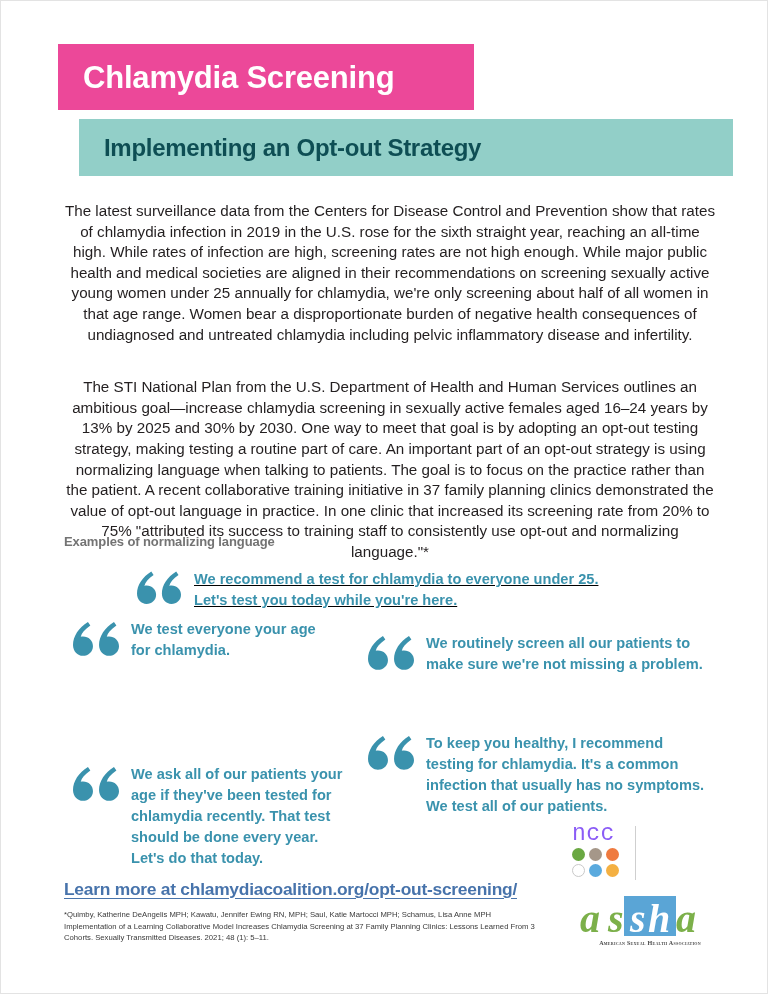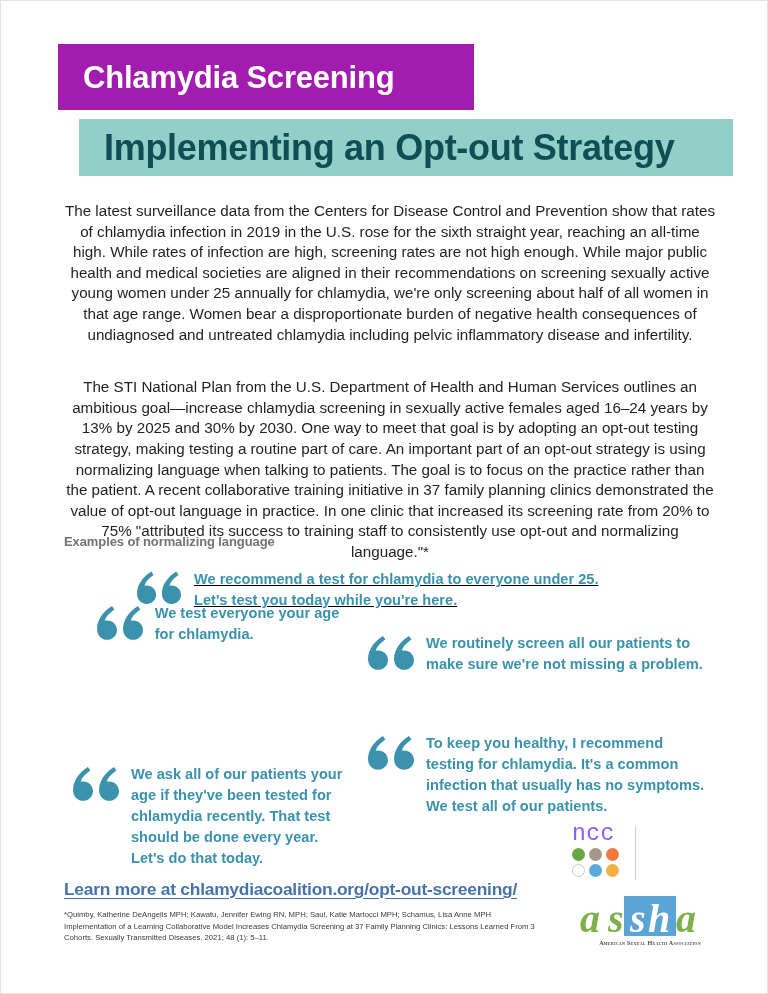--- a/index.html
+++ b/index.html
@@ -22,21 +22,21 @@
     overflow: hidden;
   }
 
   
   .title-bar {
     position: absolute;
     left: 57px;
     top: 43px;
     width: 416px;
     height: 66px;
-    background: #a21caf;
+    background: #ec4899;
     display: flex;
     align-items: center;
     padding-left: 25px;
     box-sizing: border-box;
   }
   .title-bar span {
     color: #ffffff;
     font-size: 31px;
     font-weight: bold;
     letter-spacing: -0.2px;
@@ -49,21 +49,21 @@
     width: 654px;
     height: 57px;
     background: #92cfc8;
     display: flex;
     align-items: center;
     padding-left: 25px;
     box-sizing: border-box;
   }
   .subtitle-bar span {
     color: #0e4e54;
-    font-size: 36px;
+    font-size: 24px;
     font-weight: bold;
     letter-spacing: -0.3px;
     line-height: 1;
   }
 
   
   .body-col {
     position: absolute;
     left: 63px;
     top: 200px;
@@ -107,21 +107,21 @@
     font-size: 14.6px;
     line-height: 21px;
     font-weight: bold;
     color: #3a92ad;
     white-space: pre-line;
   }
 
   .quote-1 { left: 136px; top: 568px; width: 560px; text-decoration: underline; }
   .quote-1 .quote-mark { margin-right: 13px; }
 
-  .quote-2 { left: 72px; top: 602px; width: 290px; justify-content: center; }
+  .quote-2 { left: 72px; top: 618px; width: 290px; }
   .quote-2 .quote-mark { margin-right: 12px; }
 
   .quote-3 { left: 367px; top: 632px; width: 345px; }
   .quote-3 .quote-mark { margin-right: 12px; }
 
   .quote-4 { left: 72px; top: 723px; width: 300px; margin-top: 40px; }
   .quote-4 .quote-mark { margin-right: 12px; }
 
   .quote-5 { left: 367px; top: 732px; width: 350px; }
   .quote-5 .quote-mark { margin-right: 12px; }

